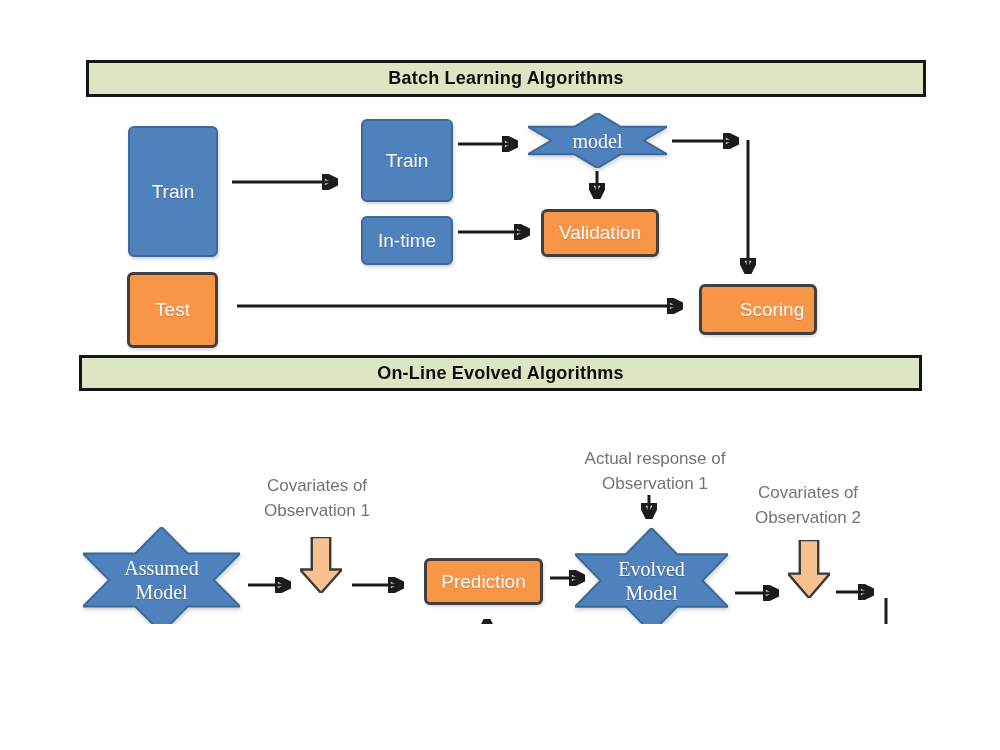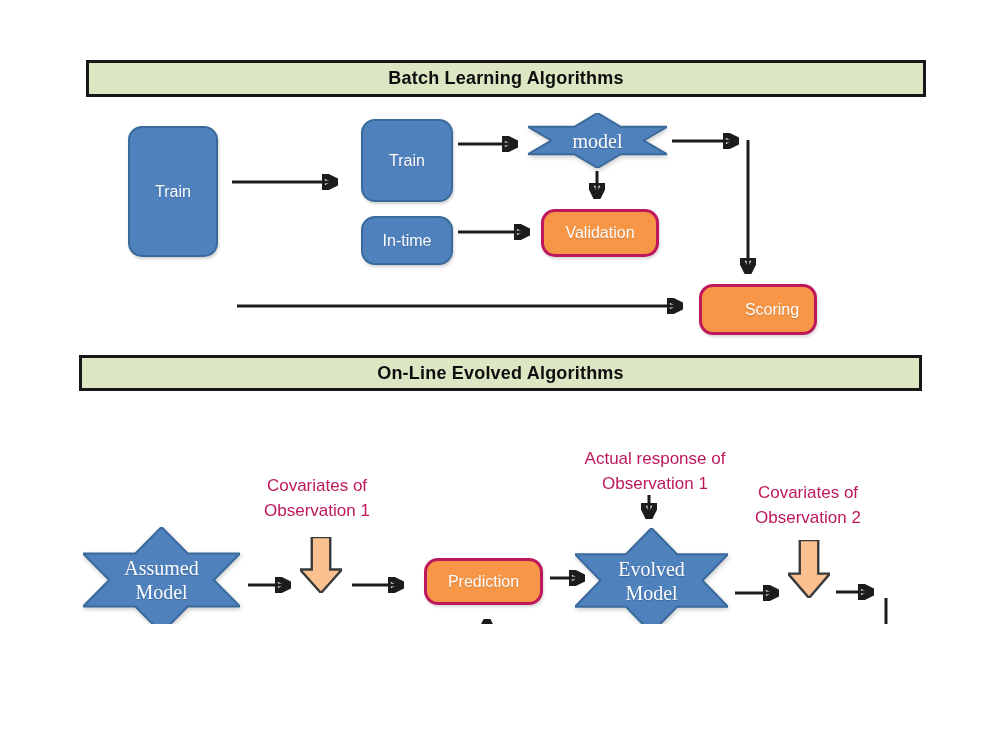--- a/index.html
+++ b/index.html
@@ -7,37 +7,37 @@
     position:relative;width:1000px;height:624px;background:#ffffff;overflow:hidden;
     font-family:"Liberation Sans", sans-serif;
   }
   .hdr{
     position:absolute;display:flex;align-items:center;justify-content:center;
     background:#dce6c3;border:3px solid #171717;box-sizing:border-box;
     font-weight:bold;font-size:18px;color:#0e0e0e;letter-spacing:.2px;
   }
   .box{
     position:absolute;display:flex;align-items:center;justify-content:center;
-    box-sizing:border-box;color:#fdfdfd;font-size:16px;border-radius:14px;
+    box-sizing:border-box;color:#fdfdfd;font-size:19px;border-radius:6px;
     text-shadow:0 1px 1px rgba(0,0,0,.18);
   }
   .box.blue{background:#4f81bd;border:2px solid #3a6a9b;box-shadow:1px 2px 3px rgba(0,0,0,.18);}
-  .box.orange{background:#f79646;border:3px solid #be185d;box-shadow:1px 2px 3px rgba(0,0,0,.15);}
+  .box.orange{background:#f79646;border:3px solid #404040;box-shadow:1px 2px 3px rgba(0,0,0,.15);}
   .star{position:absolute;}
   .star svg{position:absolute;inset:0;width:100%;height:100%;filter:drop-shadow(1px 2px 2px rgba(0,0,0,.2));}
   .star .lbl{
     position:absolute;inset:0;display:flex;align-items:center;justify-content:center;text-align:center;
     color:#fdfdfd;font-size:20px;line-height:24px;white-space:pre-line;
     text-shadow:0 1px 1px rgba(0,0,0,.2);
     font-family:Liberation Serif, serif;
   }
   .block-arrow{position:absolute;}
   .block-arrow svg{position:absolute;inset:0;width:100%;height:100%;}
   .lbl-black{
-    position:absolute;width:220px;text-align:center;color:#be185d;
+    position:absolute;width:220px;text-align:center;color:#737373;
     font-size:17px;line-height:25px;white-space:pre-line;
   }
   .connectors{position:absolute;left:0;top:0;}
   .connectors path{stroke:#1c1c1c;stroke-width:3;fill:none;}
   .nav{
     position:absolute;left:60px;top:676px;display:flex;gap:16px;
     color:#e3e3e3;font-size:18px;line-height:22px;
   }
   .nav span{width:18px;text-align:center;cursor:default;}
 </style>
@@ -49,20 +49,21 @@
   <div class="hdr" style="left:86px;top:60px;width:840px;height:37px;">Batch Learning Algorithms</div>
 
   <div class="hdr" style="left:79px;top:355px;width:843px;height:36px;">On-Line Evolved Algorithms</div>
 
   <div class="box blue" style="left:128px;top:126px;width:90px;height:131px;">Train</div>
 
   <div class="box blue" style="left:361px;top:119px;width:92px;height:83px;">Train</div>
 
   <div class="box blue" style="left:361px;top:208px;width:92px;height:49px;margin-top:8px;">In-time</div>
 
+  <div class="box orange" style="left:127px;top:272px;width:91px;height:76px;">Test</div>
 
   <div class="box orange" style="left:541px;top:209px;width:118px;height:48px;">Validation</div>
 
   <div class="box orange" style="left:699px;top:284px;width:118px;height:51px;padding-left:28px;">Scoring</div>
 
   <div class="star" style="left:528px;top:113px;width:139px;height:55px;">
     <svg viewBox="0 0 100 100" preserveAspectRatio="none">
       <polygon points="50,0 66.7,25 100,25 83.3,50 100,75 66.7,75 50,100 33.3,75 0,75 16.7,50 0,25 33.3,25" fill="#4f81bd" stroke="#3a6a9b" stroke-width="2" vector-effect="non-scaling-stroke"></polygon>
     </svg>
     <div class="lbl">model</div>

